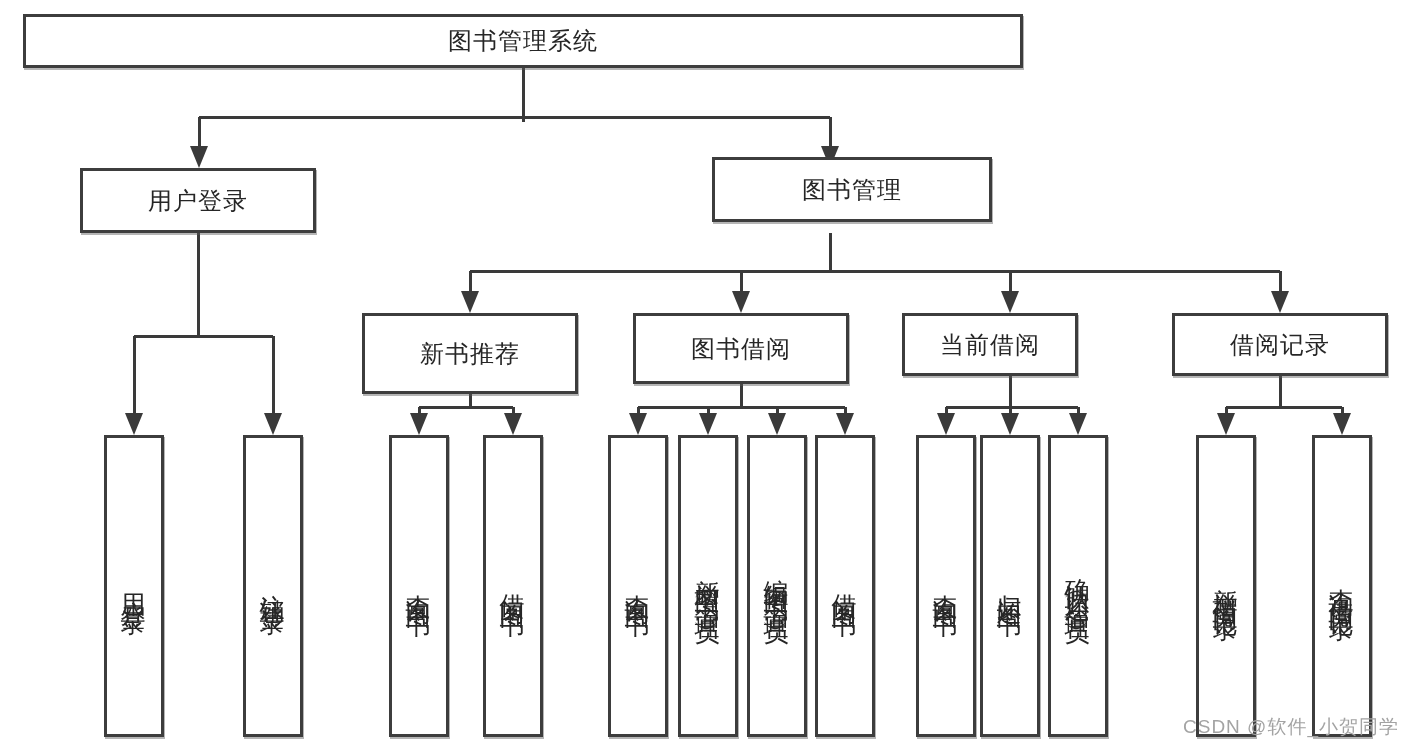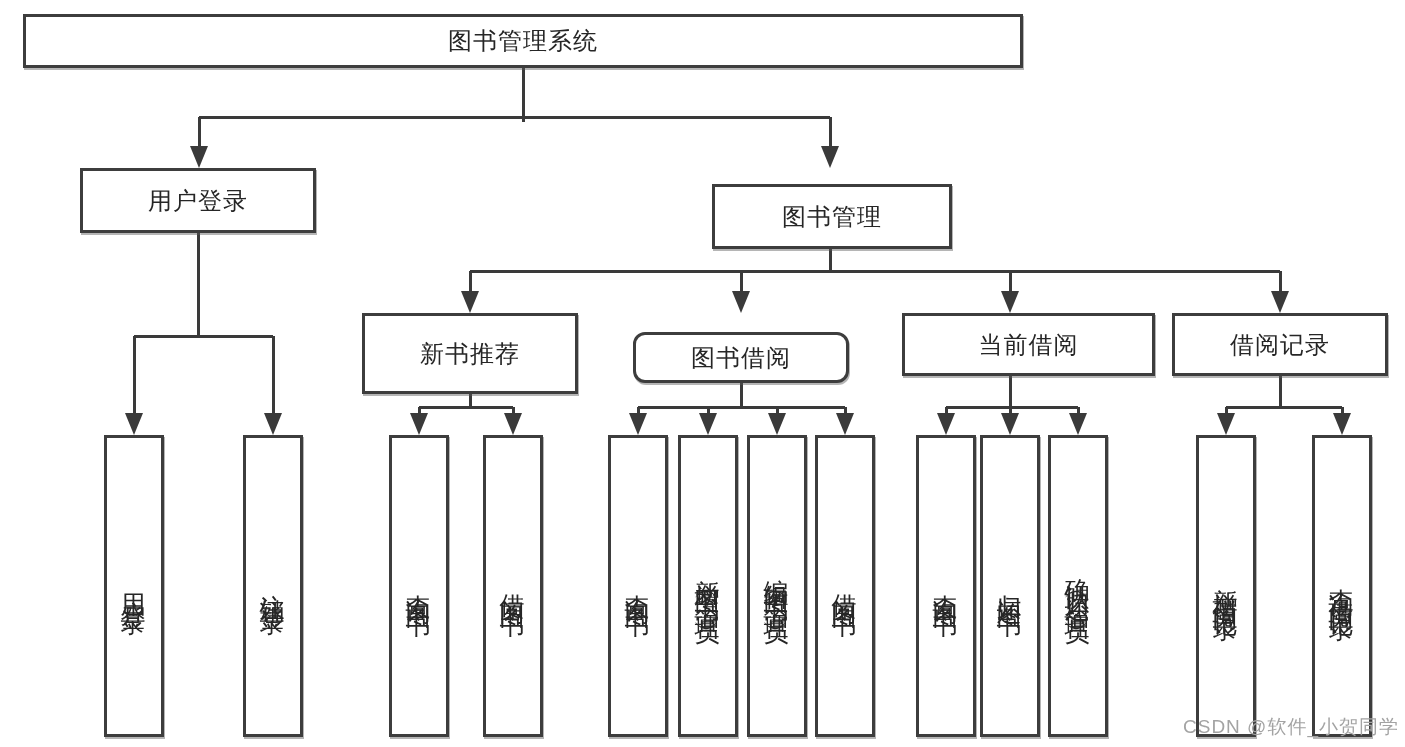--- a/index.html
+++ b/index.html
@@ -104,25 +104,25 @@
       <polygon points="1001,413 1019,413 1010,435"></polygon>
       <polygon points="1069,413 1087,413 1078,435"></polygon>
       <polygon points="1217,413 1235,413 1226,435"></polygon>
       <polygon points="1333,413 1351,413 1342,435"></polygon>
     </g>
   </svg>
 
   <div class="box" style="left:23px; top:14px; width:1000px; height:54px;">图书管理系统</div>
 
   <div class="box" style="left:80px; top:168px; width:236px; height:65px;">用户登录</div>
-  <div class="box" style="left:712px; top:184px; width:240px; height:65px;">图书管理</div>
+  <div class="box" style="left:712px; top:157px; width:280px; height:65px;">图书管理</div>
 
   <div class="box" style="left:362px; top:313px; width:216px; height:81px;">新书推荐</div>
-  <div class="box" style="left:633px; top:332px; width:216px; height:51px;border-radius:12px;">图书借阅</div>
-  <div class="box" style="left:902px; top:313px; width:253px; height:63px;">当前借阅</div>
+  <div class="box" style="left:633px; top:313px; width:216px; height:71px;">图书借阅</div>
+  <div class="box" style="left:902px; top:313px; width:176px; height:63px;">当前借阅</div>
   <div class="box" style="left:1172px; top:313px; width:216px; height:63px;text-align:center;">借阅记录</div>
 
   <div class="leaf" style="left:104px;">
     <span>用户登录</span>
   </div>
   <div class="leaf" style="left:243px;">
     <span>注销登录</span>
   </div>
 
   <div class="leaf" style="left:389px;">

